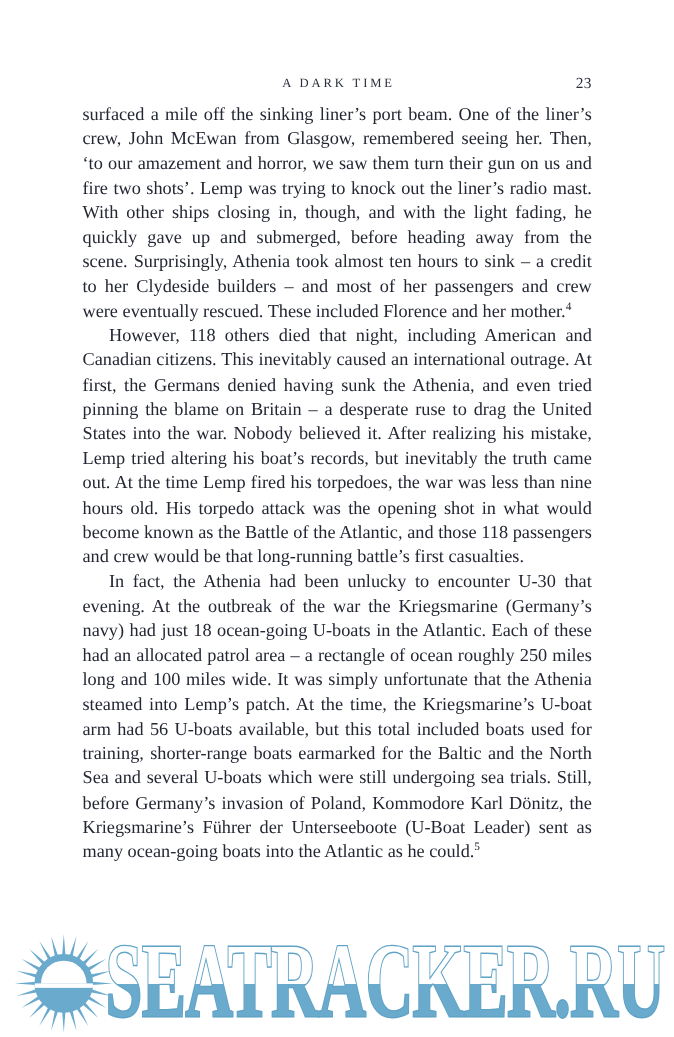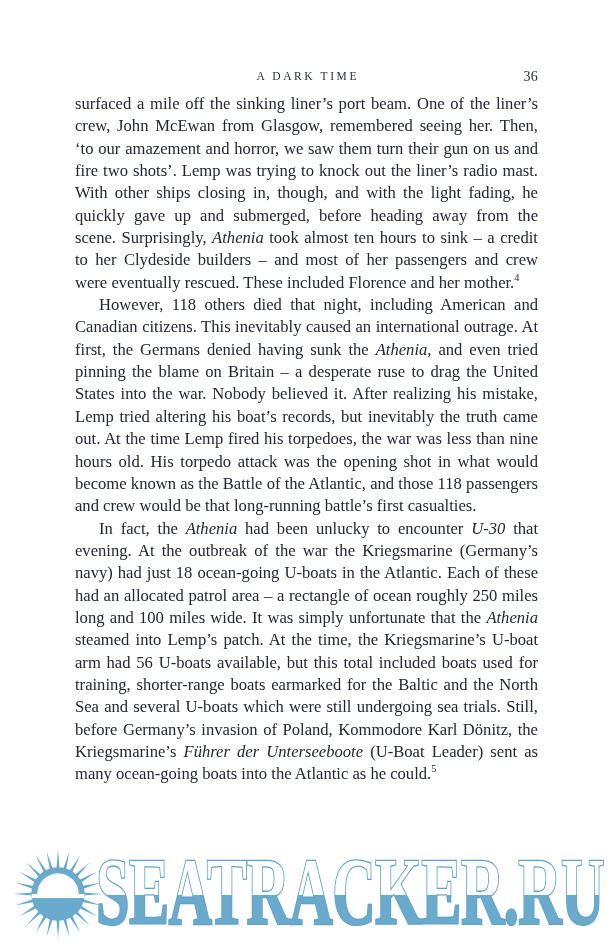--- a/index.html
+++ b/index.html
@@ -59,21 +59,20 @@
     -webkit-font-smoothing: antialiased;
   }
   .body-text p {
     margin: 0;
     text-indent: 1.45em;
   }
   .body-text p.first {
     text-indent: 0;
   }
   .it {
-    font-style: italic;
   }
   sup.fn {
     font-size: 0.62em;
     vertical-align: super;
     line-height: 0;
     letter-spacing: 0;
   }
 
   
   .watermark {
@@ -110,21 +109,21 @@
     letter-spacing: -1px;
   }
 </style>
 </head>
 <body>
 
 <div class="page">
 
   <div class="running-head">
     <div class="rh-title">A DARK TIME</div>
-    <div class="rh-folio">36</div>
+    <div class="rh-folio">23</div>
   </div>
 
   <div class="body-text" id="body-text">
       <p class="first"><span>surfaced a mile off the sinking liner’s port beam. One of the liner’s crew, John McEwan from Glasgow, remembered seeing her. Then, ‘to our amazement and horror, we saw them turn their gun on us and fire two shots’. Lemp was trying to knock out the liner’s radio mast. With other ships closing in, though, and with the light fading, he quickly gave up and submerged, before heading away from the scene. Surprisingly, </span><span class="it">Athenia</span><span> took almost ten hours to sink – a credit to her Clydeside builders – and most of her passengers and crew were eventually rescued. These included Florence and her mother.</span><sup class="fn">4</sup></p>
       <p><span>However, 118 others died that night, including American and Canadian citizens. This inevitably caused an international outrage. At first, the Germans denied having sunk the </span><span class="it">Athenia</span><span>, and even tried pinning the blame on Britain – a desperate ruse to drag the United States into the war. Nobody believed it. After realizing his mistake, Lemp tried altering his boat’s records, but inevitably the truth came out. At the time Lemp fired his torpedoes, the war was less than nine hours old. His torpedo attack was the opening shot in what would become known as the Battle of the Atlantic, and those 118 passengers and crew would be that long-running battle’s first casualties.</span></p>
       <p><span>In fact, the </span><span class="it">Athenia</span><span> had been unlucky to encounter </span><span class="it">U-30</span><span> that evening. At the outbreak of the war the Kriegsmarine (Germany’s navy) had just 18 ocean-going U-boats in the Atlantic. Each of these had an allocated patrol area – a rectangle of ocean roughly 250 miles long and 100 miles wide. It was simply unfortunate that the </span><span class="it">Athenia</span><span> steamed into Lemp’s patch. At the time, the Kriegsmarine’s U-boat arm had 56 U-boats available, but this total included boats used for training, shorter-range boats earmarked for the Baltic and the North Sea and several U-boats which were still undergoing sea trials. Still, before Germany’s invasion of Poland, Kommodore Karl Dönitz, the Kriegsmarine’s </span><span class="it">Führer der Unterseeboote</span><span> (U-Boat Leader) sent as many ocean-going boats into the Atlantic as he could.</span><sup class="fn">5</sup></p>
     </div>
 
   <div class="watermark">
 

